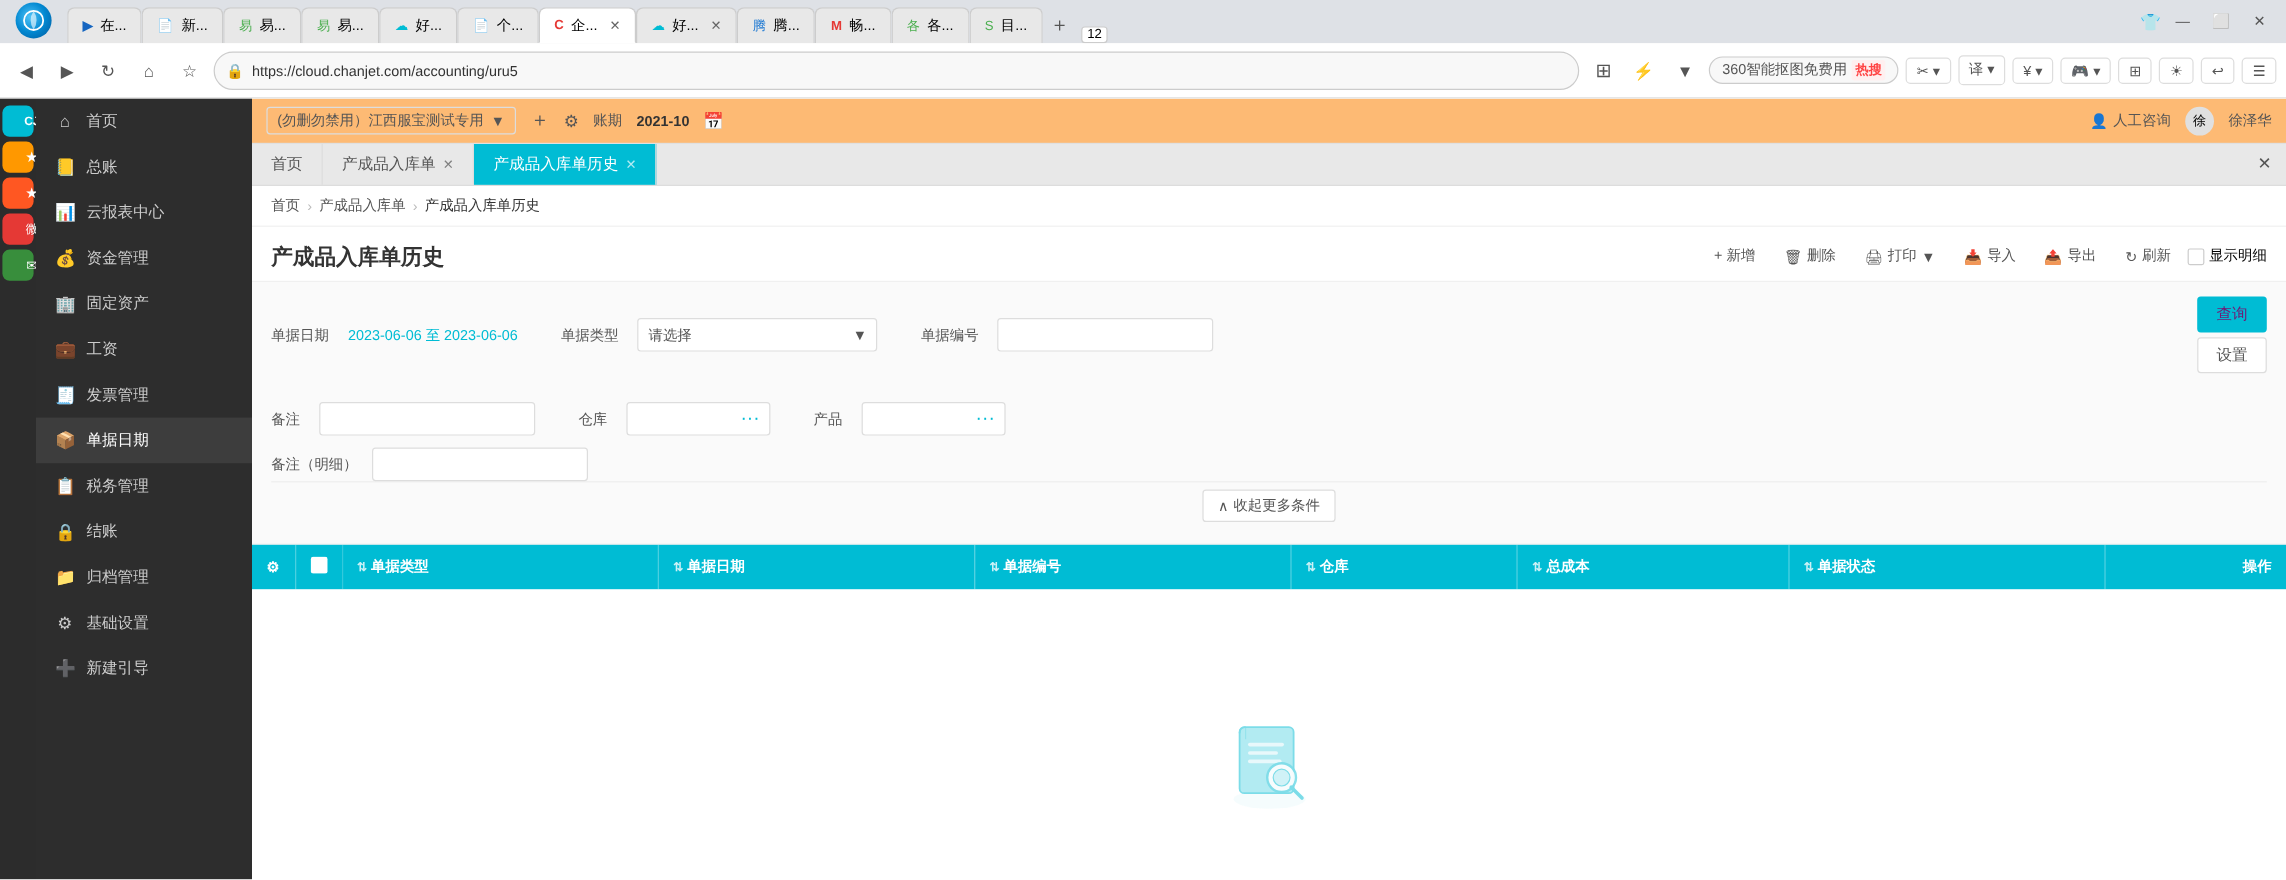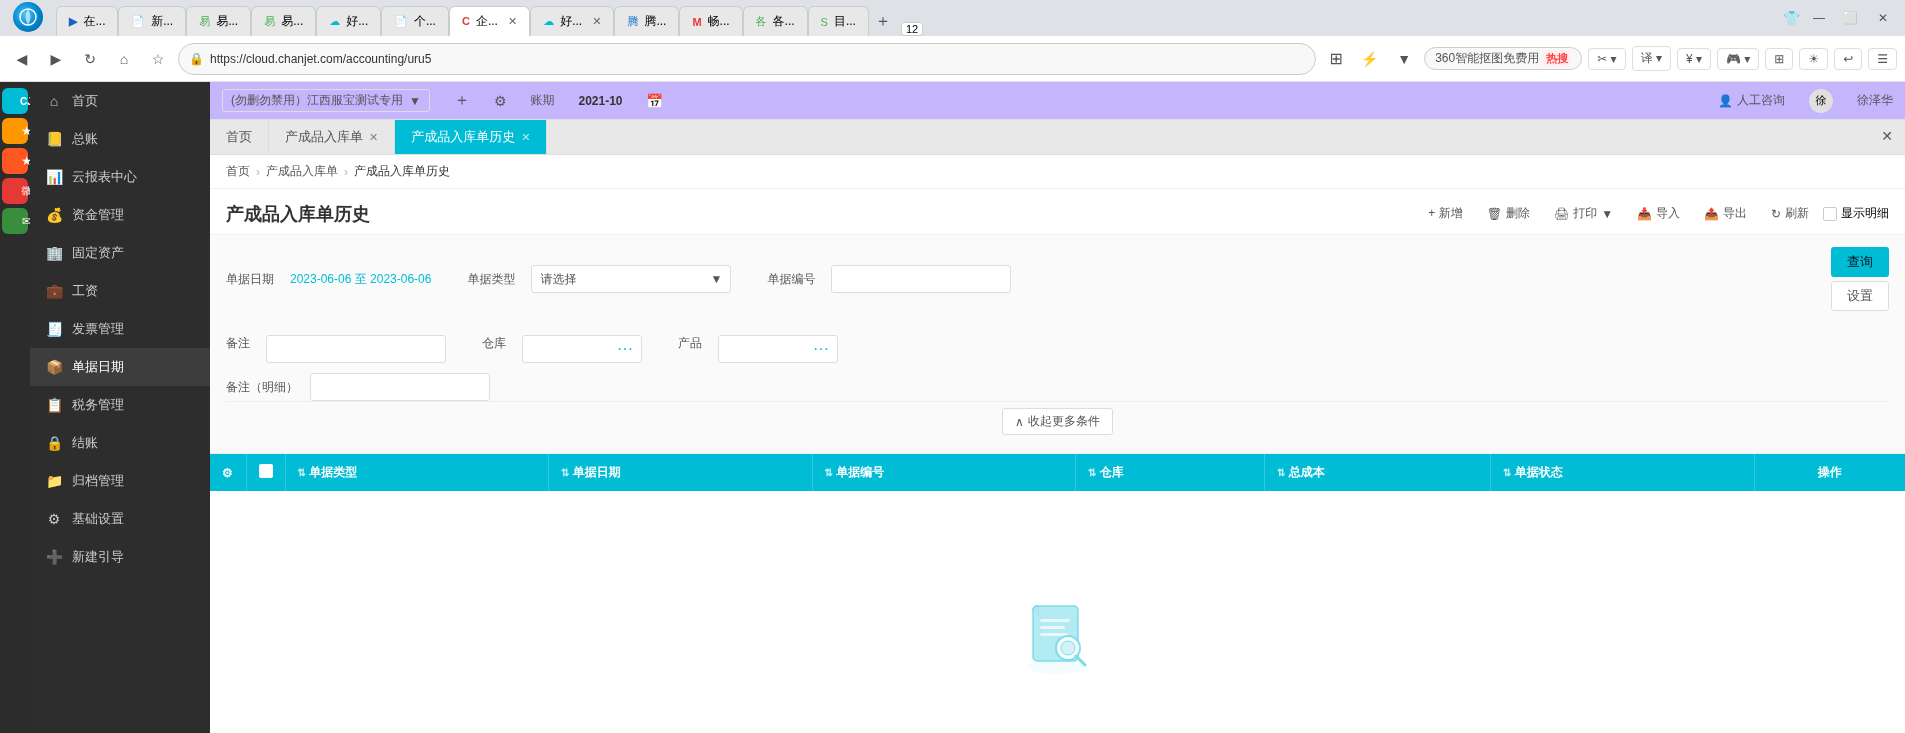--- a/index.html
+++ b/index.html
@@ -35,21 +35,21 @@
     .nav-logo { font-size: 13px; font-weight: bold; color: white; }
     .nav-sub { font-size: 10px; color: rgba(255,255,255,0.8); }
     .nav-item { padding: 10px 16px; display: flex; align-items: center; gap: 10px; cursor: pointer; font-size: 13px; color: #ccc; }
     .nav-item.active { background: #3d3d3d; color: white; }
     .nav-item-icon { width: 16px; text-align: center; font-size: 14px; }
 
     
     .main-content { flex: 1; display: flex; flex-direction: column; background: #f5f5f5; overflow: hidden; }
 
     
-    .main-toolbar { height: 38px; background: #c4b5fd; display: flex; align-items: center; padding: 0 12px; gap: 24px; border-bottom: 1px solid #e0e0e0; }
+    .main-toolbar { height: 38px; background: #fdba74; display: flex; align-items: center; padding: 0 12px; gap: 12px; border-bottom: 1px solid #e0e0e0; }
     .company-select { display: flex; align-items: center; gap: 6px; font-size: 12px; color: #555; cursor: pointer; border: 1px solid #ddd; border-radius: 3px; padding: 2px 8px; }
     .period-label { font-size: 12px; color: #555; }
     .period-value { font-size: 12px; color: #333; font-weight: bold; }
 
     
     .page-tabs { display: flex; background: #e8e8e8; border-bottom: 1px solid #ddd; }
     .page-tab { padding: 8px 16px; font-size: 13px; cursor: pointer; color: #555; border-right: 1px solid #ddd; display: flex; align-items: center; gap: 6px; }
     .page-tab.active { background: #00bcd4; color: white; }
     .page-tab-close { font-size: 11px; opacity: 0.7; }
 
@@ -66,36 +66,36 @@
     .filter-section { padding: 12px 16px; background: #fafafa; border-bottom: 1px solid #eee; }
     .filter-row { display: flex; align-items: center; gap: 16px; margin-bottom: 10px; flex-wrap: wrap; }
     .filter-label { font-size: 12px; color: #555; white-space: nowrap; }
     .date-buttons { display: flex; gap: 4px; }
     .date-btn { padding: 3px 8px; font-size: 12px; border: 1px solid #ddd; border-radius: 3px; cursor: pointer; color: #555; background: #fff; }
     .date-btn.active { background: #00bcd4; color: white; border-color: #00bcd4; }
     .date-range { font-size: 12px; color: #00bcd4; }
     .filter-select { min-width: 150px; height: 28px; border: 1px solid #ddd; border-radius: 3px; padding: 0 8px; font-size: 12px; color: #555; background: #fff; display: flex; align-items: center; justify-content: space-between; cursor: pointer; }
     .filter-input { width: 180px; height: 28px; border: 1px solid #ddd; border-radius: 3px; padding: 0 8px; font-size: 12px; color: #555; }
     .filter-dots { color: #00bcd4; cursor: pointer; font-size: 16px; }
-    .filter-second-row { display: flex; gap: 16px; margin-top: 24px; }
+    .filter-second-row { display: flex; align-items: center; gap: 16px; margin-top: 24px; }
     .collapse-btn { display: flex; align-items: center; gap: 4px; font-size: 12px; color: #555; cursor: pointer; padding: 4px 12px; border: 1px solid #ddd; border-radius: 3px; background: #fff; }
     .collapse-row { display: flex; justify-content: center; padding: 6px 0; border-top: 1px solid #eee; }
 
     
     .data-table { width: 100%; border-collapse: collapse; }
     .table-header { background: #00bcd4; }
     .table-header th { padding: 10px 12px; font-size: 12px; color: white; text-align: left; border-right: 1px solid rgba(255,255,255,0.2); white-space: nowrap; cursor: pointer; }
     .table-header th:last-child { border-right: none; }
     .sort-arrows { font-size: 10px; opacity: 0.8; }
     .th-gear { width: 36px; text-align: center; }
     .th-checkbox { width: 36px; text-align: center; }
     .table-empty { text-align: center; padding: 60px; color: #999; font-size: 14px; }
 
     
-    .query-btn { background: #00bcd4; color: #0f172a; border: none; padding: 6px 16px; border-radius: 3px; cursor: pointer; font-size: 13px; }
+    .query-btn { background: #00bcd4; color: #701a75; border: none; padding: 6px 16px; border-radius: 3px; cursor: pointer; font-size: 13px; }
     .settings-btn { background: #fff; color: #555; border: 1px solid #ddd; padding: 5px 14px; border-radius: 3px; cursor: pointer; font-size: 13px; }
 
     .right-btns { display: flex; flex-direction: column; gap: 4px; margin-left: auto; }
 
     
     .cb { width: 14px; height: 14px; border: 1px solid #ccc; border-radius: 2px; display: inline-block; background: white; }
 
     
     .panel-close-btn { position: absolute; right: 0; top: 0; padding: 8px 12px; cursor: pointer; color: #555; font-size: 14px; }
 
@@ -444,21 +444,21 @@
                 <span>仓库</span>
               </th>
               <th>
                 <span class="sort-arrows">⇅</span>
                 <span>总成本</span>
               </th>
               <th>
                 <span class="sort-arrows">⇅</span>
                 <span>单据状态</span>
               </th>
-              <th style="text-align:center;">
+              <th style="text-align:right;">
                 <span>操作</span>
               </th>
             </tr>
           </thead>
           <tbody>
             <tr>
               <td colspan="9" class="table-empty">
                 <div style="display:flex; flex-direction:column; align-items:center; padding:40px;">
                   <div style="font-size:70px; margin-bottom:8px; opacity:0.6;">
                     

